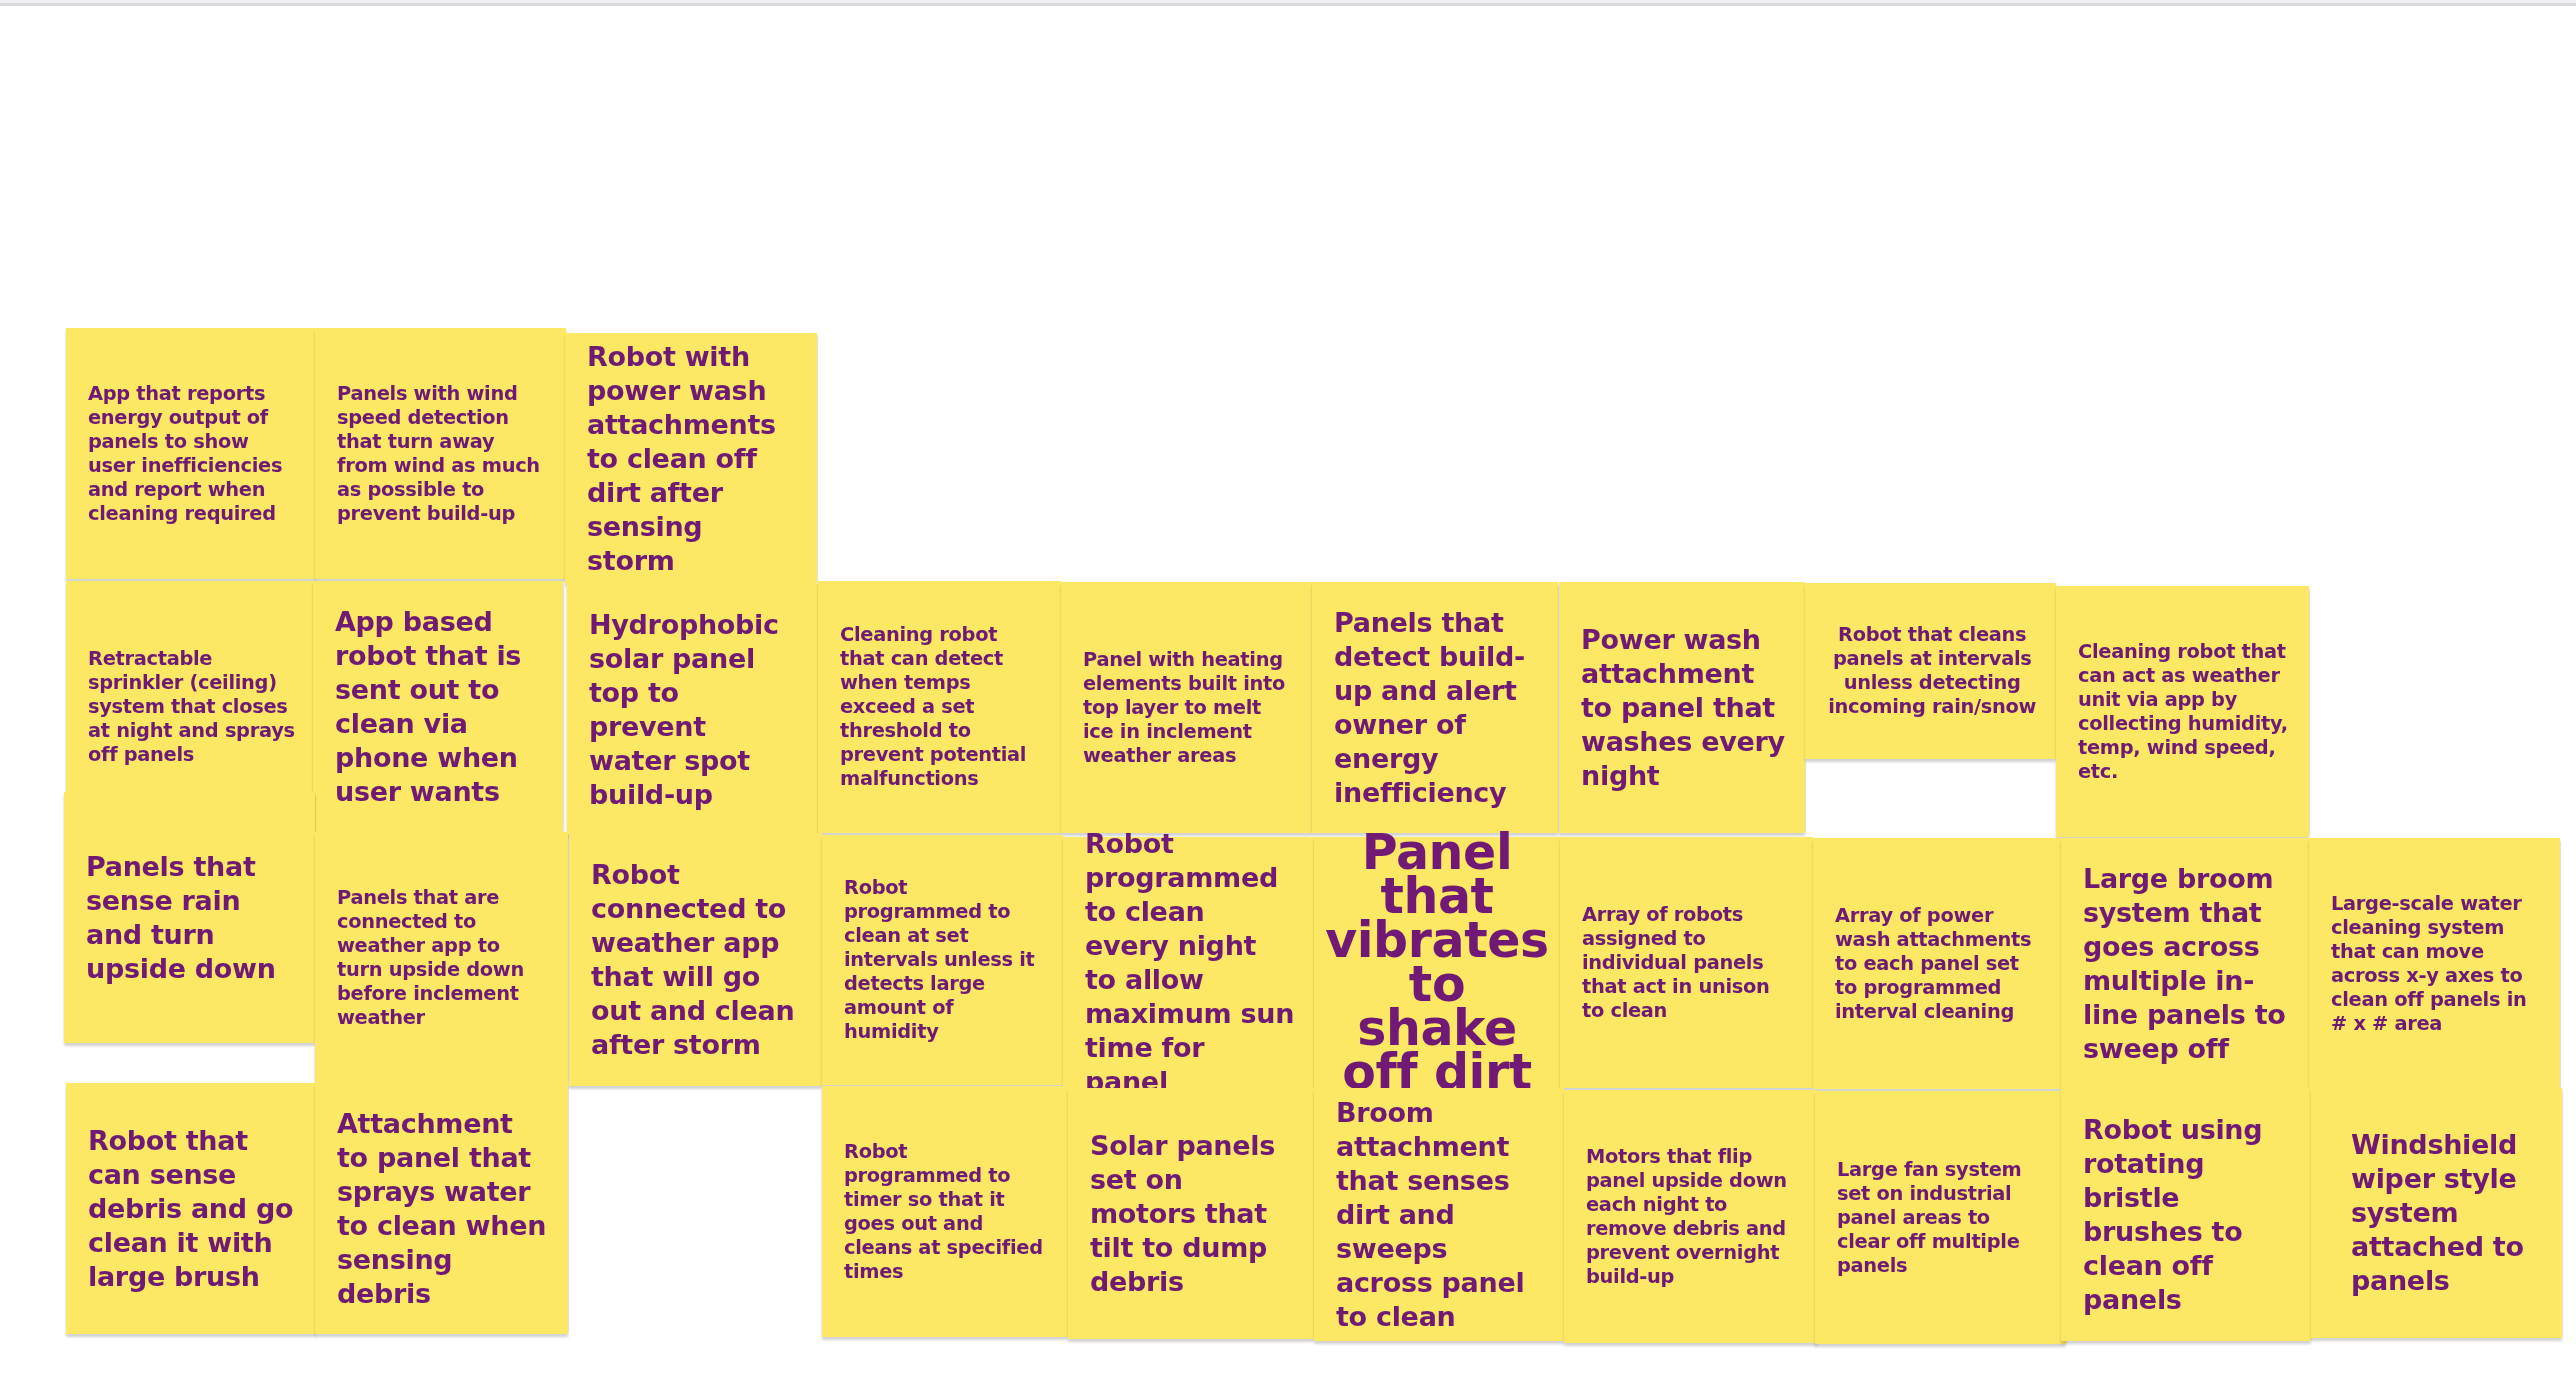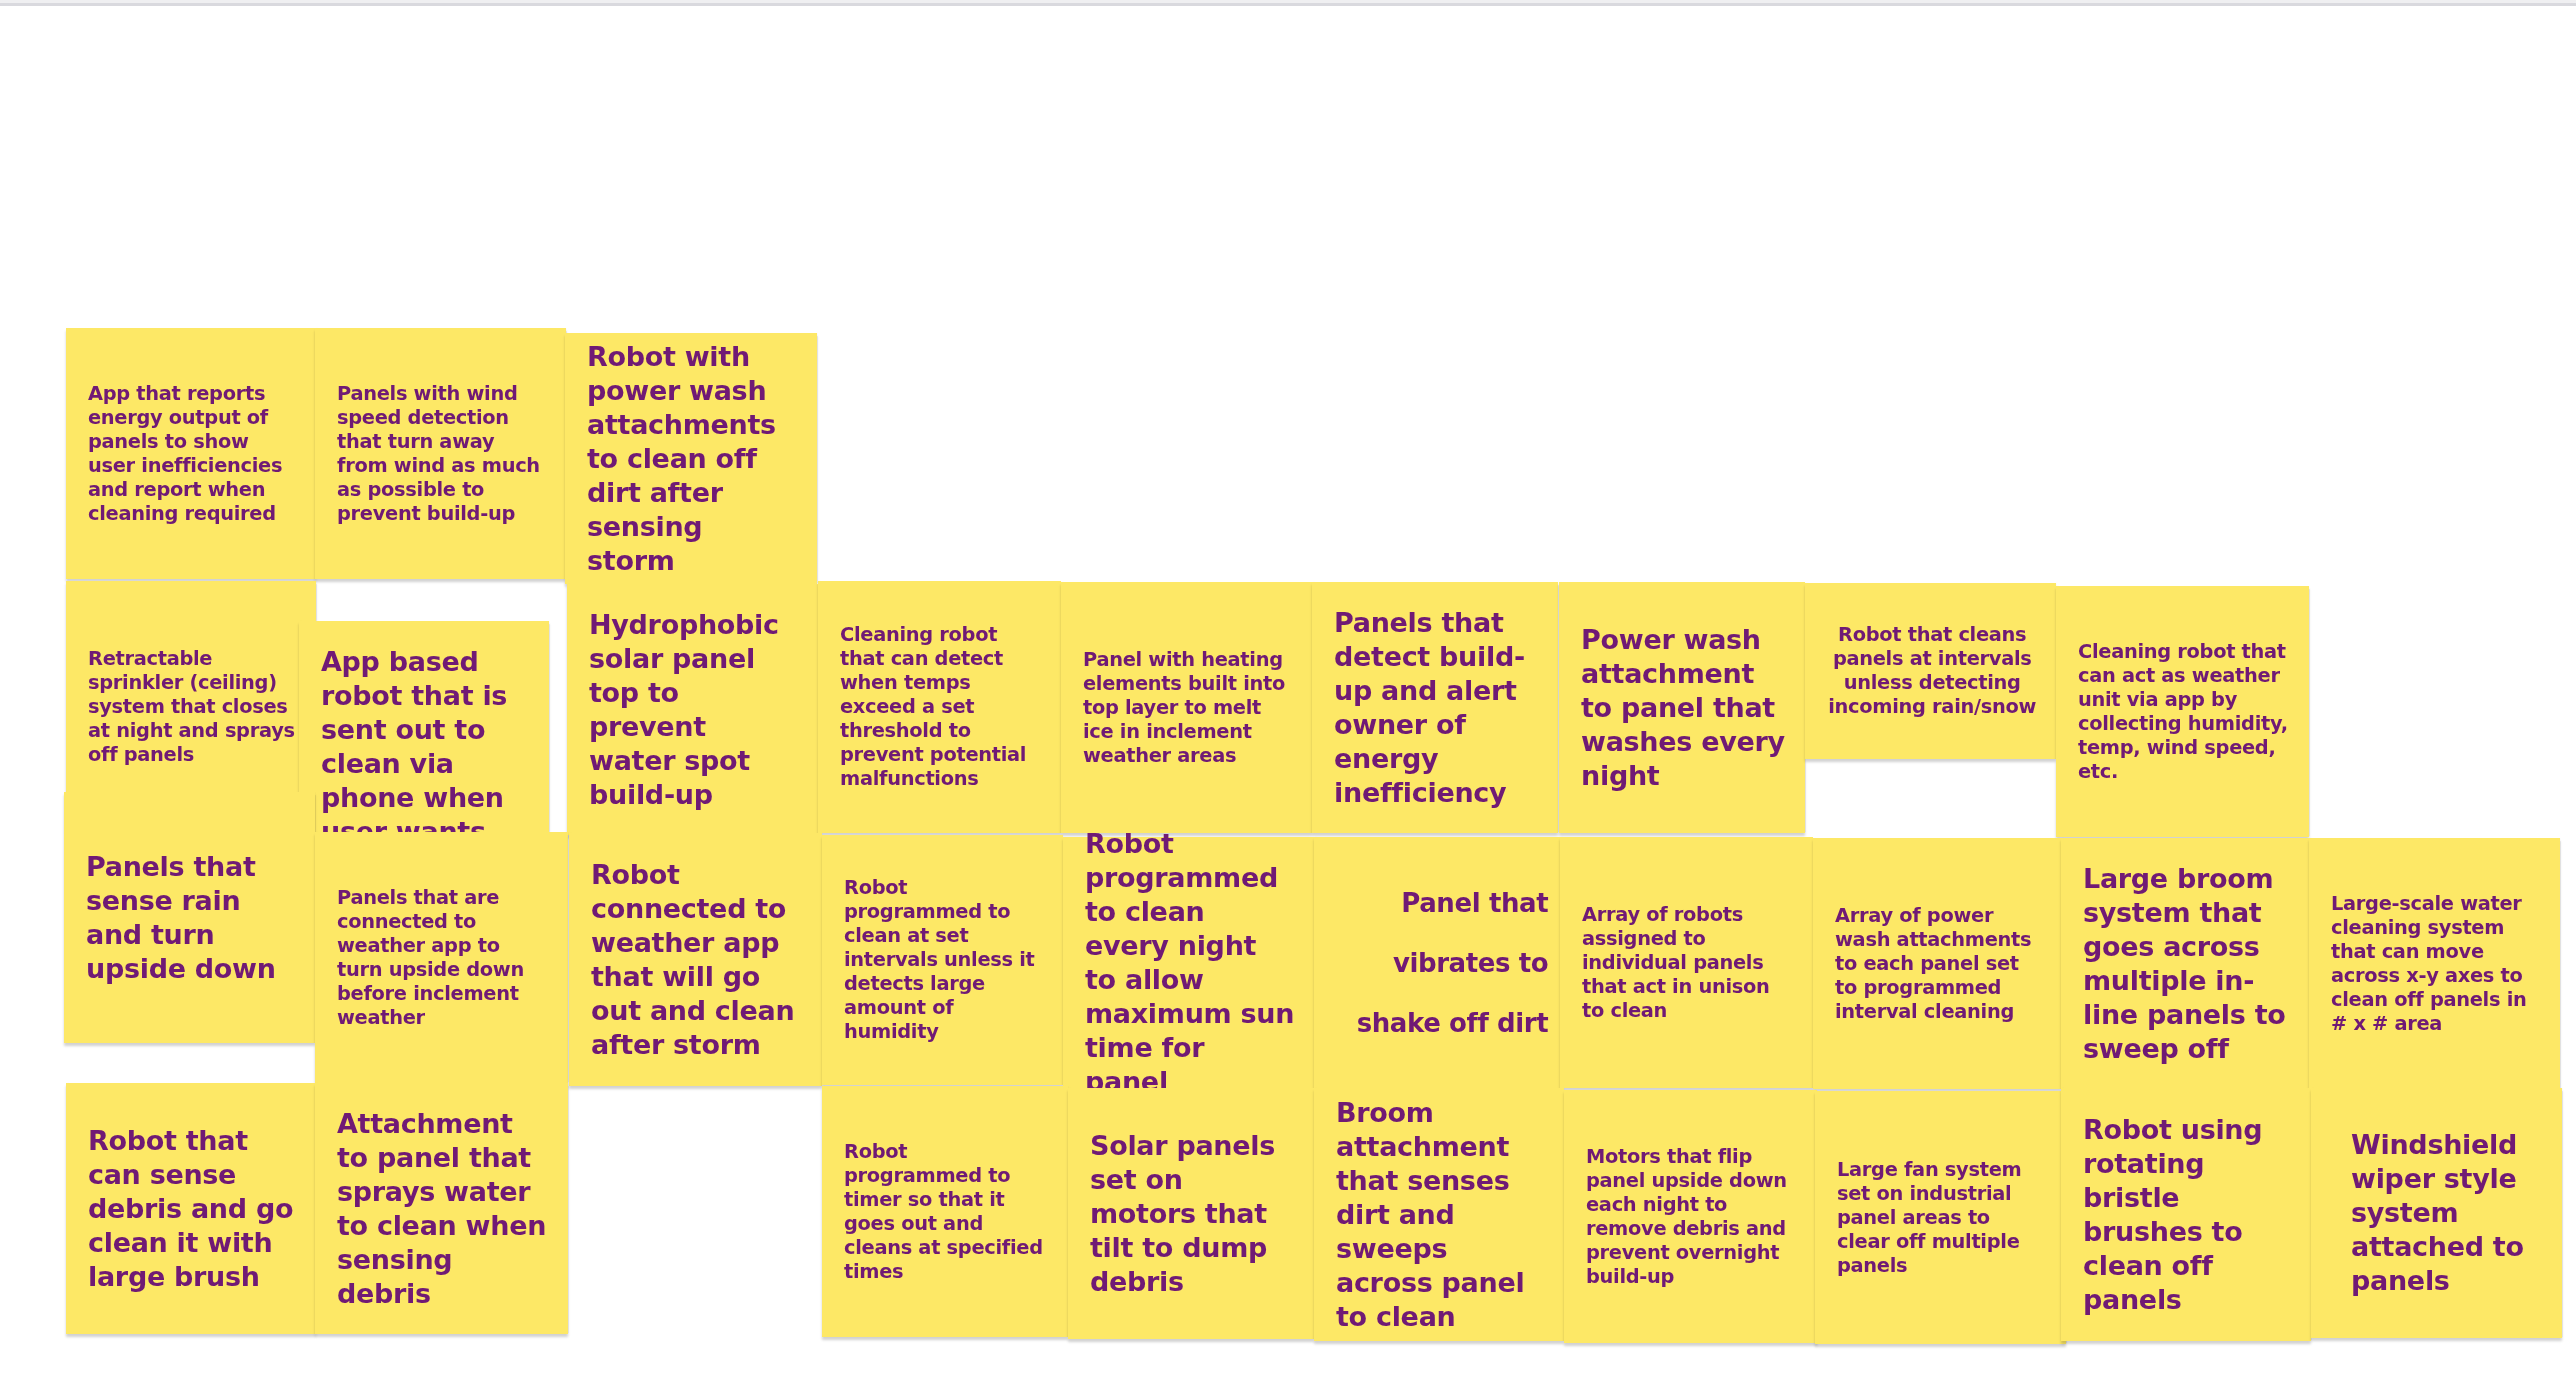--- a/index.html
+++ b/index.html
@@ -21,21 +21,21 @@
   }
   .note .txt {
     color: #701a75;
     font-weight: bold;
     font-family: "DejaVu Sans", "Liberation Sans", sans-serif;
     letter-spacing: -0.3px;
   }
   .s .txt { font-size: 19.4px; line-height: 24px; }
   .l .txt { font-size: 27px; line-height: 34px; }
   .h { justify-content: center; text-align: center; padding: 0 11.8px; }
-  .h .txt { font-size: 26px; line-height: 60px; letter-spacing: -0.4px; text-align: right; }
+  .h .txt { font-size: 49px; line-height: 44px; letter-spacing: -0.4px; }
 </style>
 </head>
 <body>
 
 <div class="topbar-a"></div>
 <div class="topbar-b"></div>
 
 <div class="board">
 
   <div class="note s" style="left:66px;top:328px;width:250px;height:251px;">
@@ -44,21 +44,21 @@
   <div class="note s" style="left:315px;top:328px;width:251px;height:251px;">
       <span class="txt">Panels with wind speed detection that turn away from wind as much as possible to prevent build-up</span>
     </div>
   <div class="note l" style="left:565px;top:333px;width:252px;height:251px;">
       <span class="txt">Robot with power wash attachments to clean off dirt after sensing storm</span>
     </div>
 
   <div class="note s" style="left:66px;top:581px;width:250px;height:251px;">
       <span class="txt">Retractable sprinkler (ceiling) system that closes at night and sprays off panels</span>
     </div>
-  <div class="note l" style="left:299px;top:581px;width:250px;height:251px;margin-top:40px;">
+  <div class="note l" style="left:313px;top:581px;width:250px;height:251px;">
       <span class="txt">App based robot that is sent out to clean via phone when user wants</span>
     </div>
   <div class="note l" style="left:567px;top:584px;width:251px;height:251px;">
       <span class="txt">Hydrophobic solar panel top to prevent water spot build-up</span>
     </div>
   <div class="note s" style="left:818px;top:581px;width:243px;height:252px;">
       <span class="txt">Cleaning robot that can detect when temps exceed a set threshold to prevent potential malfunctions</span>
     </div>
   <div class="note s" style="left:1061px;top:582px;width:251px;height:251px;">
       <span class="txt">Panel with heating elements built into top layer to melt ice in inclement weather areas</span>

